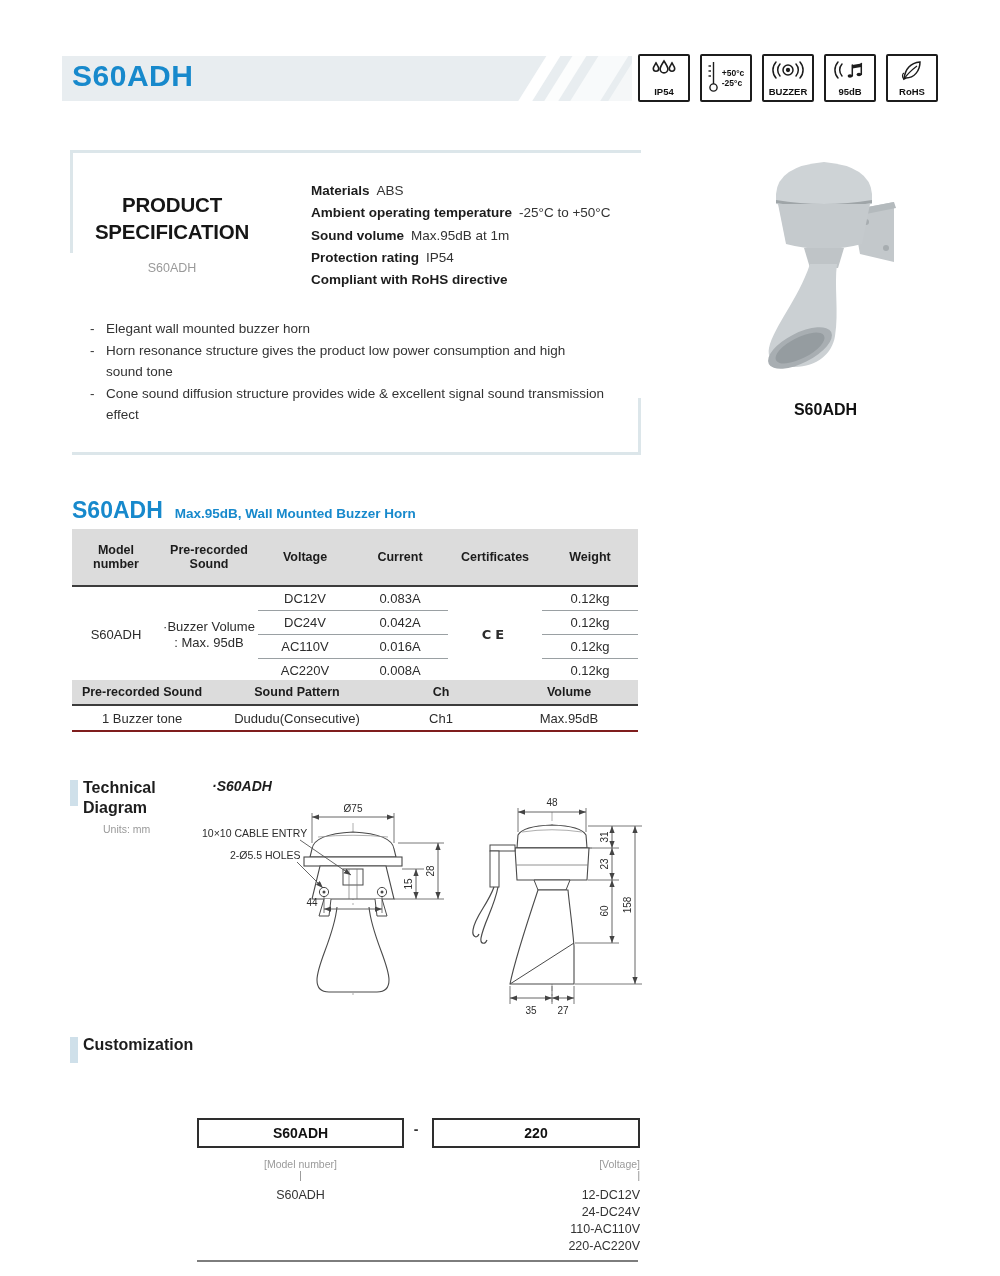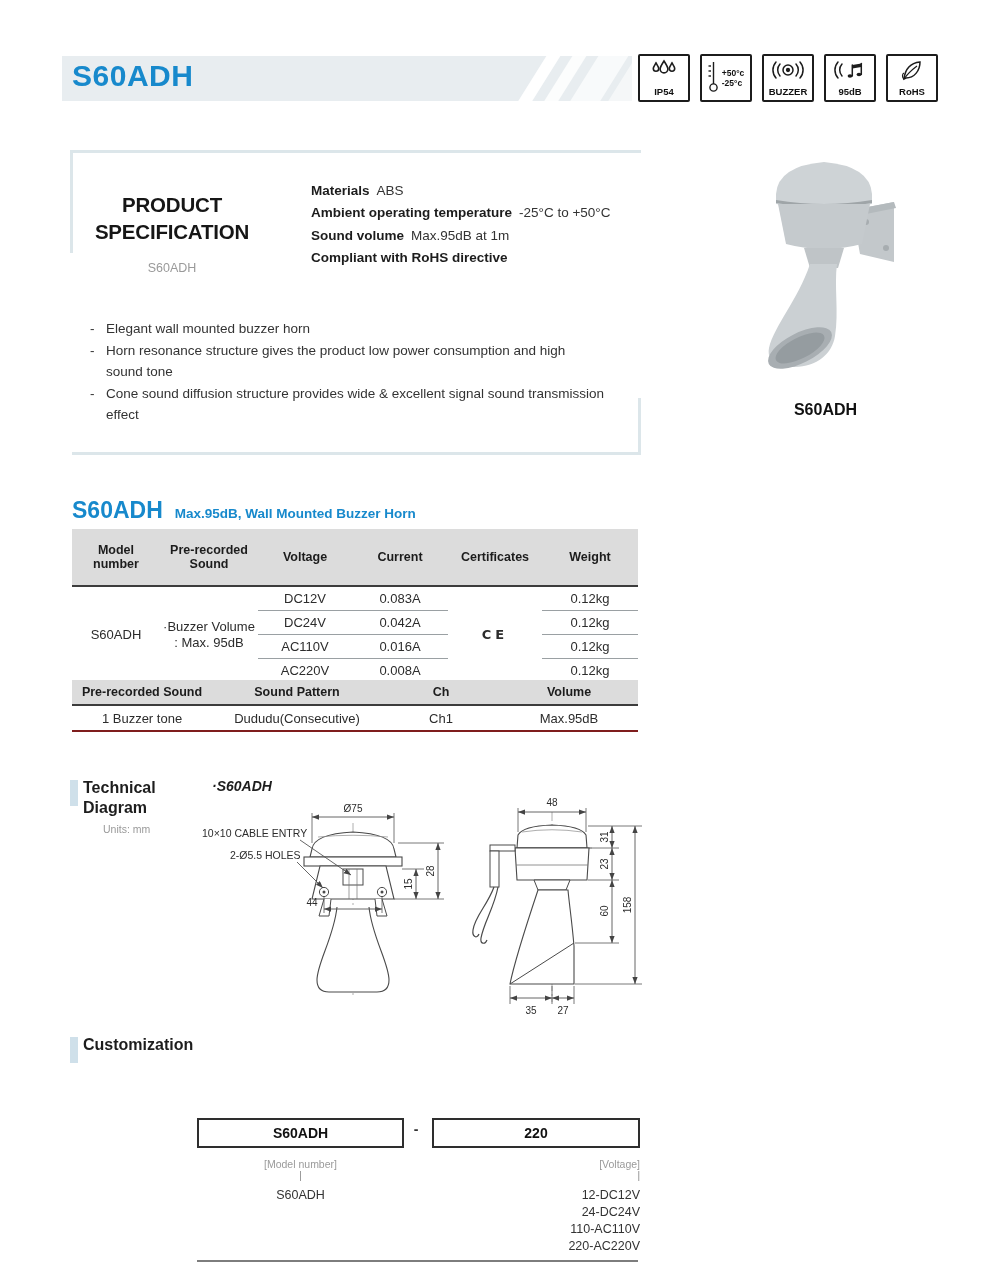--- a/index.html
+++ b/index.html
@@ -177,20 +177,21 @@
 
   <div class="abs spec-left">
     <div class="spec-title">PRODUCT SPECIFICATION</div>
     <div class="spec-model">S60ADH</div>
   </div>
 
   <div class="abs spec-list">
     <div><span class="lbl">Materials</span><span class="val">ABS</span></div>
     <div><span class="lbl">Ambient operating temperature</span><span class="val">-25°C to +50°C</span></div>
     <div><span class="lbl">Sound volume</span><span class="val">Max.95dB at 1m</span></div>
+    <div><span class="lbl">Protection rating</span><span class="val">IP54</span></div>
     <div><span class="lbl">Compliant with RoHS directive</span></div>
   </div>
 
   <div class="abs features">
     <div class="feat">
         <span class="dash">-</span>
         <span>Elegant wall mounted buzzer horn</span>
       </div>
     <div class="feat">
         <span class="dash">-</span>

